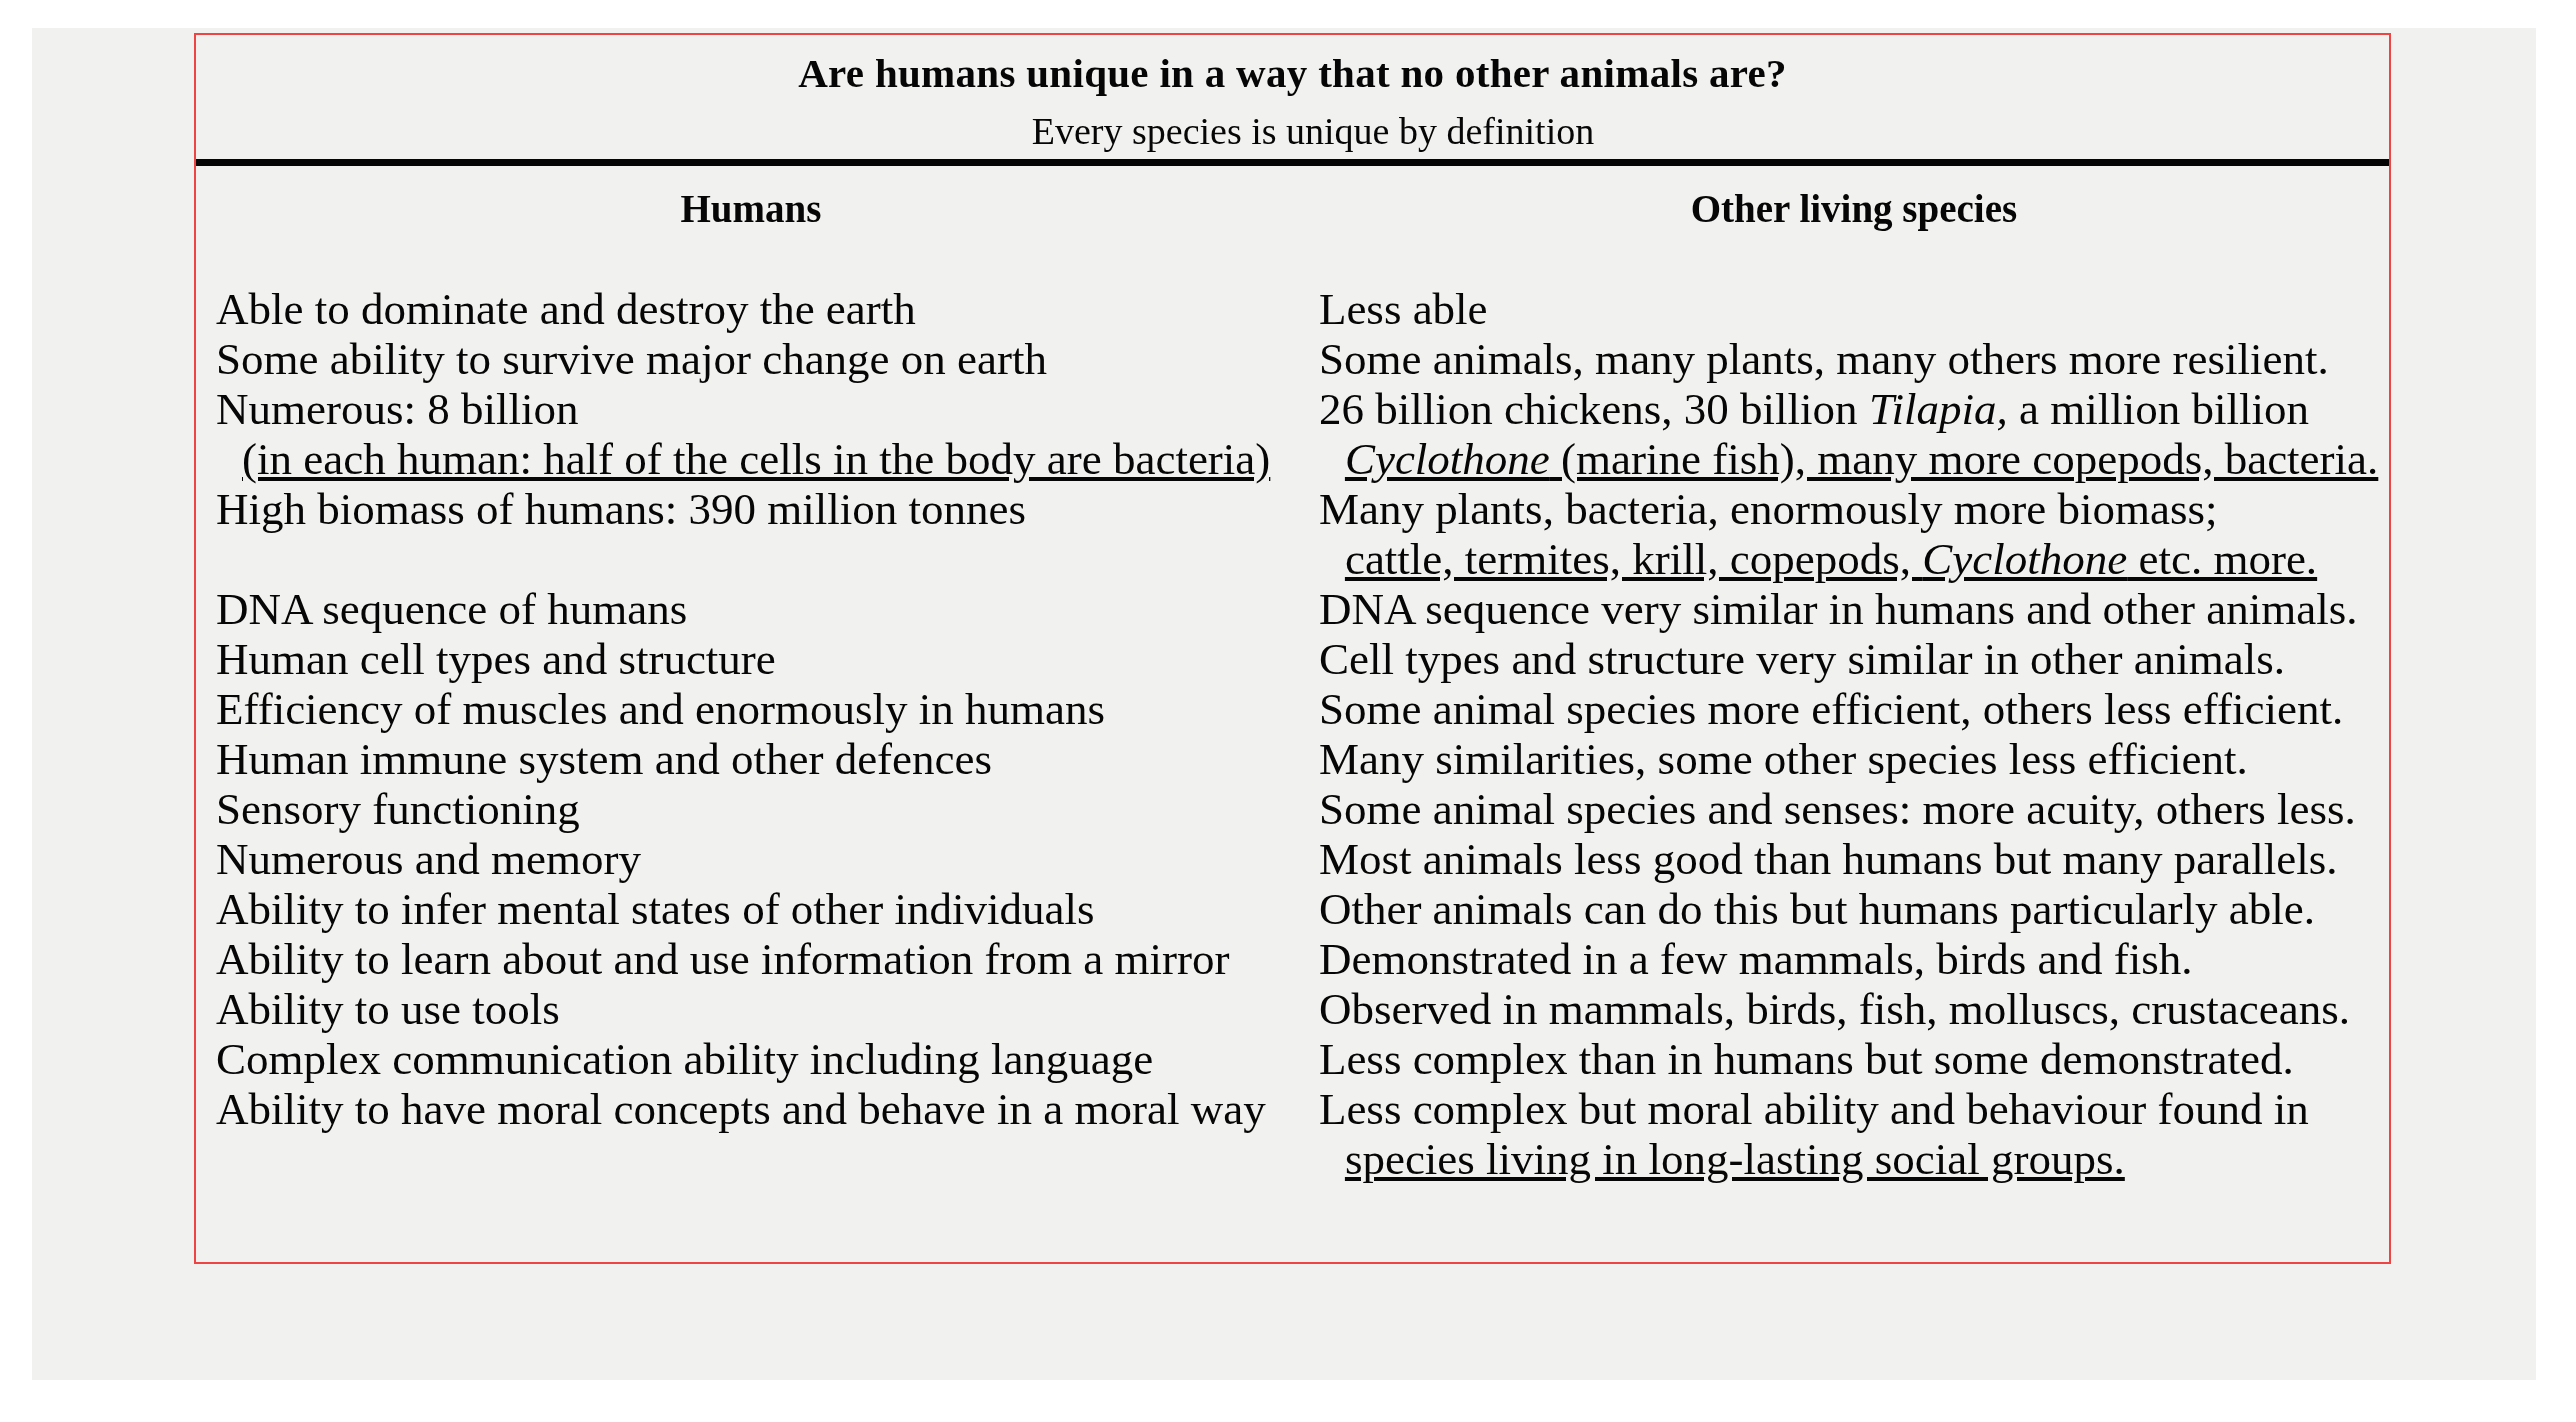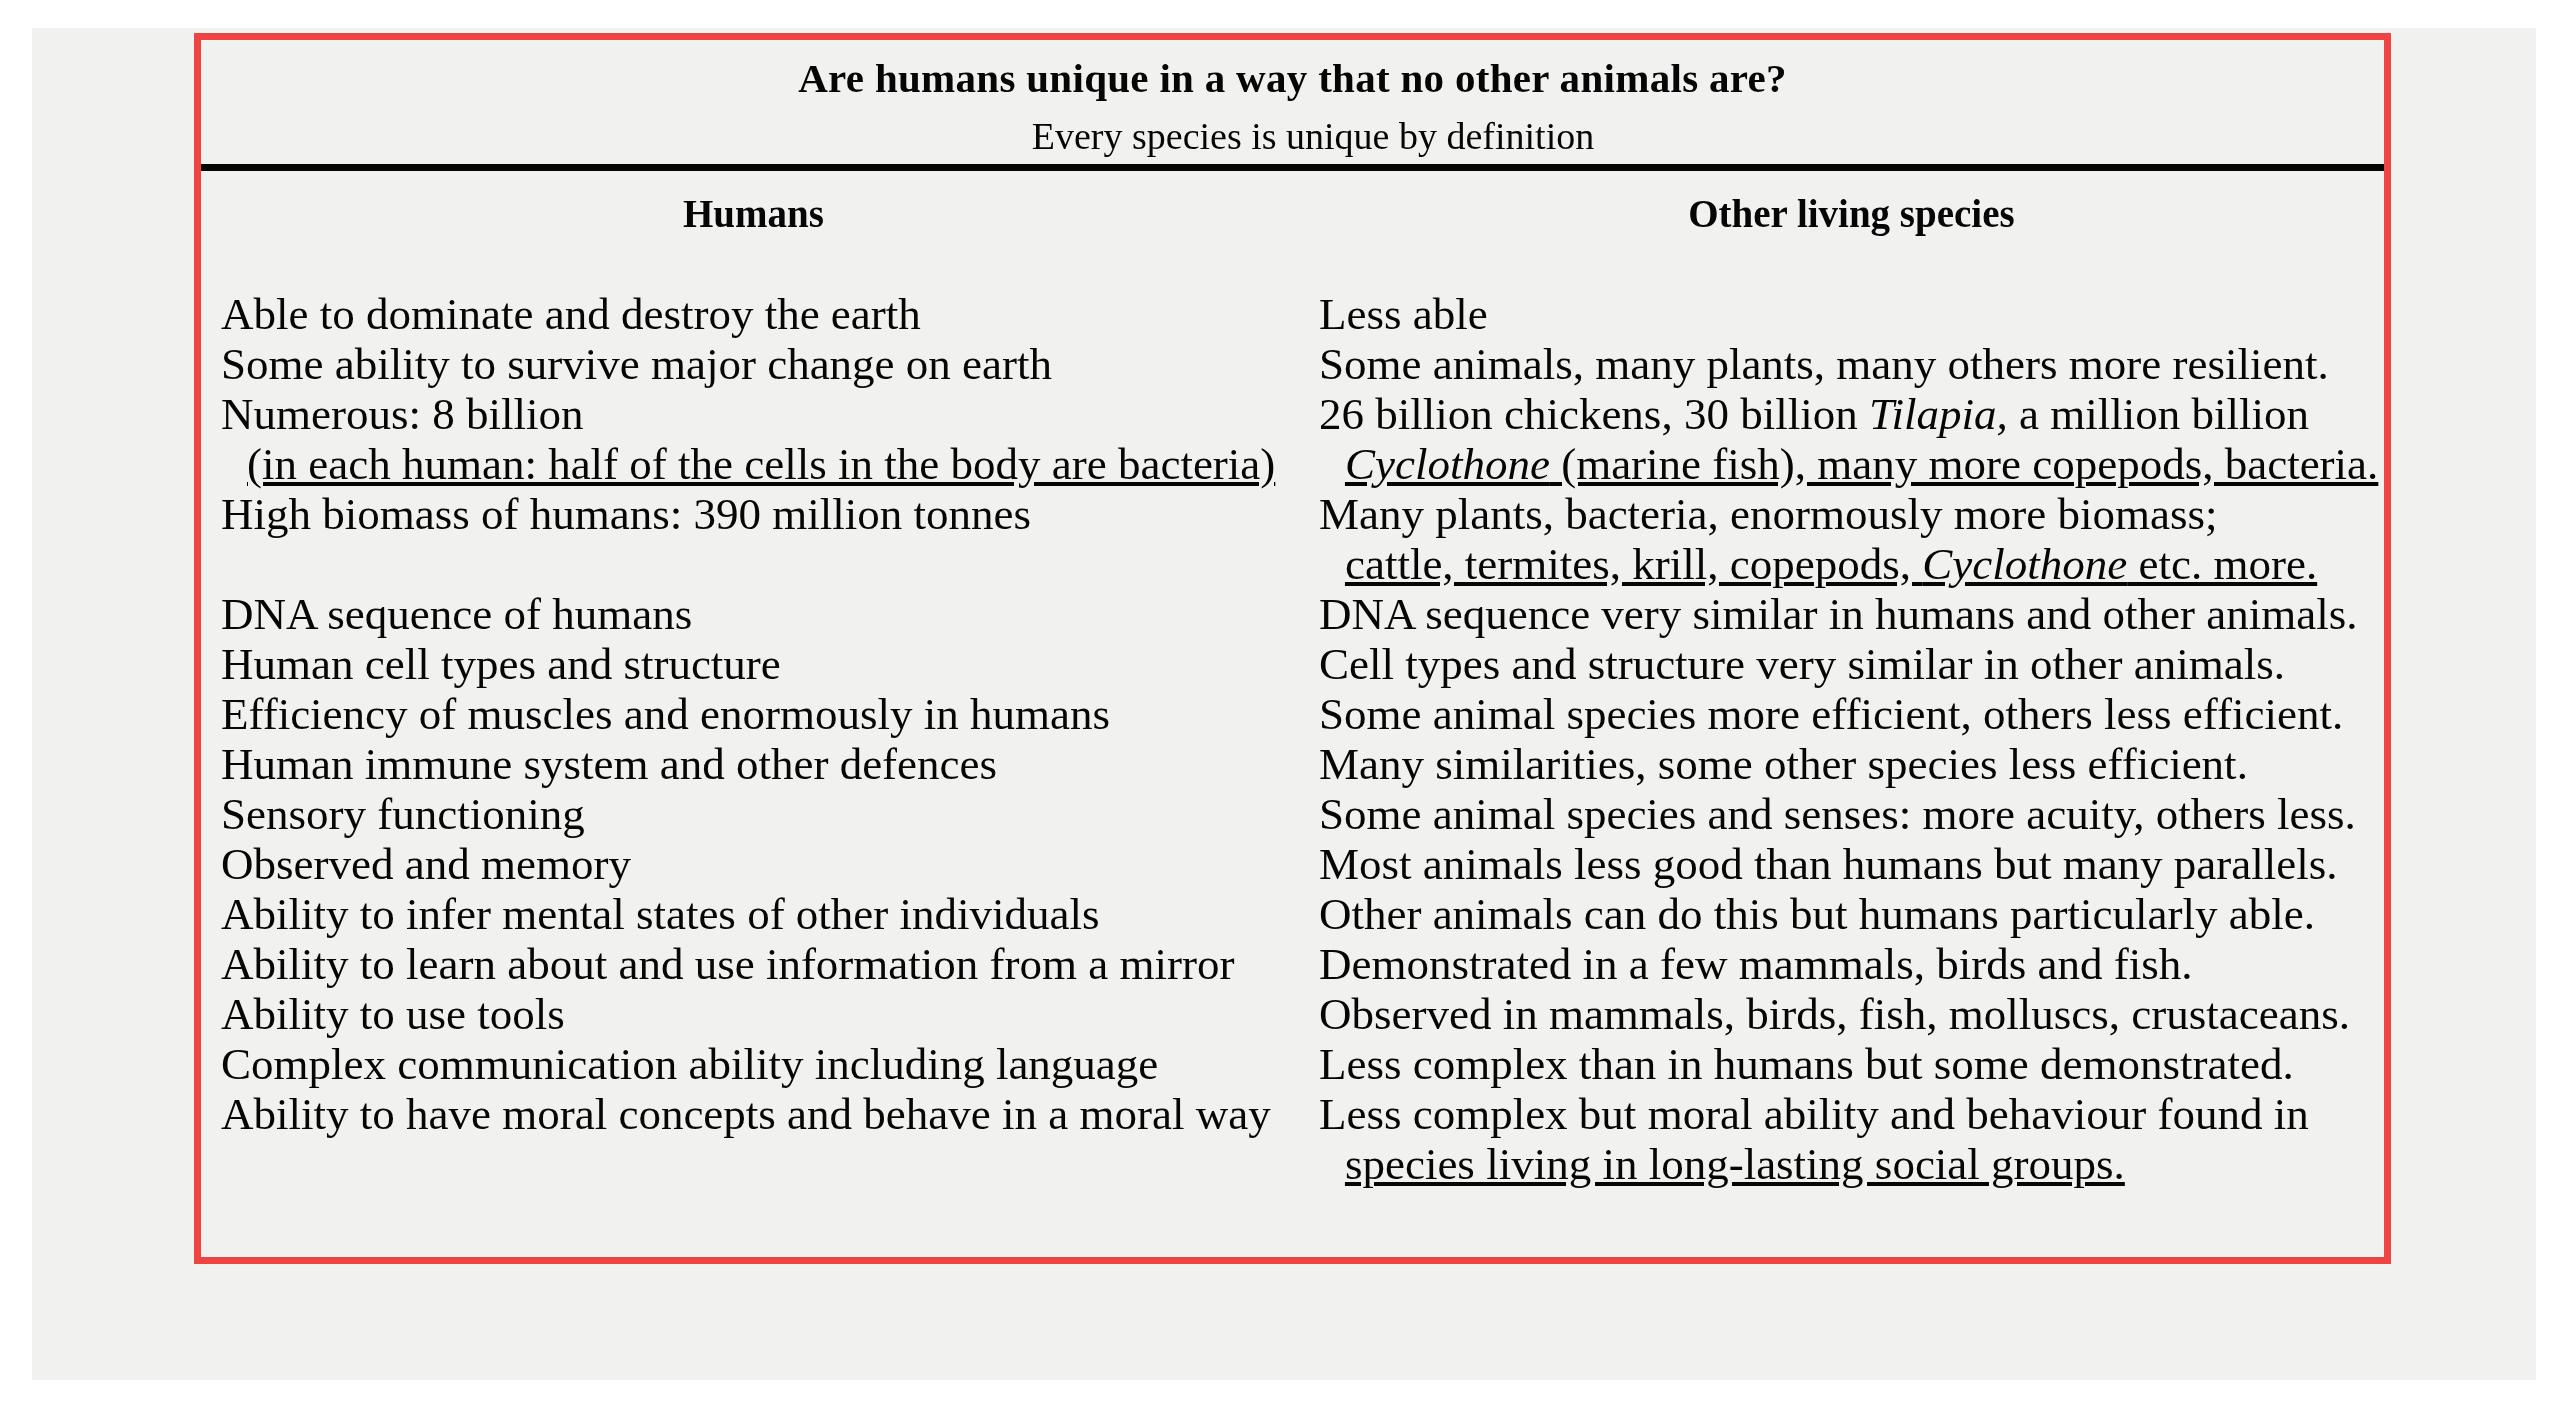--- a/index.html
+++ b/index.html
@@ -20,21 +20,21 @@
     height: 1352px;
     background: #f1f1ef;
   }
   .table-box {
     position: absolute;
     left: 194px;
     top: 33px;
     width: 2197px;
     height: 1231px;
     box-sizing: border-box;
-    border: 7px solid #ef4444;
+    border: 2px solid #ef4444;
     background: #f1f1ef;
   }
   .table-header {
     box-sizing: border-box;
     height: 131px;
     border-bottom: 7px solid #050505;
     text-align: center;
     padding-top: 8.2px;
   }
   .title {
@@ -109,21 +109,21 @@
           <div class="row"><span>Some ability to survive major change on earth</span></div>
           <div class="row"><span>Numerous: 8 billion</span></div>
           <div class="row indent"><span>(in each human: half of the cells in the body are bacteria)</span></div>
           <div class="row"><span>High biomass of humans: 390 million tonnes</span></div>
           <div class="row">&nbsp;</div>
           <div class="row"><span>DNA sequence of humans</span></div>
           <div class="row"><span>Human cell types and structure</span></div>
           <div class="row"><span>Efficiency of muscles and enormously in humans</span></div>
           <div class="row"><span>Human immune system and other defences</span></div>
           <div class="row"><span>Sensory functioning</span></div>
-          <div class="row"><span>Observed and memory</span></div>
+          <div class="row"><span>Numerous and memory</span></div>
           <div class="row"><span>Ability to infer mental states of other individuals</span></div>
           <div class="row"><span>Ability to learn about and use information from a mirror</span></div>
           <div class="row"><span>Ability to use tools</span></div>
           <div class="row"><span>Complex communication ability including language</span></div>
           <div class="row"><span>Ability to have moral concepts and behave in a moral way</span></div>
         </div>
     </div>
 
     <div class="col col-right">
       <div class="col-header">Other living species</div>

